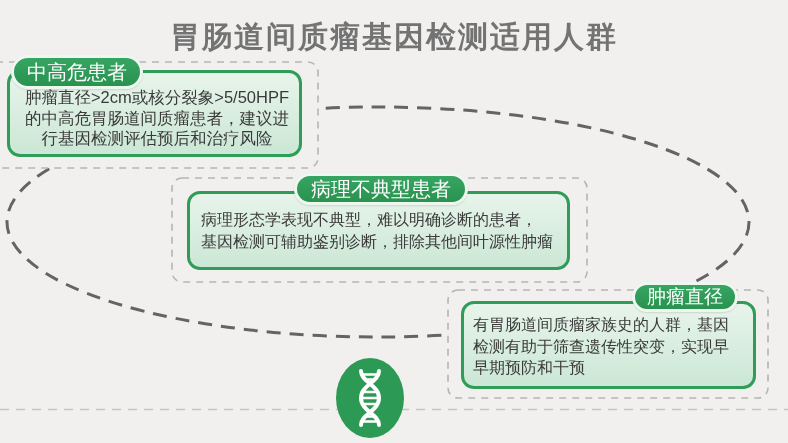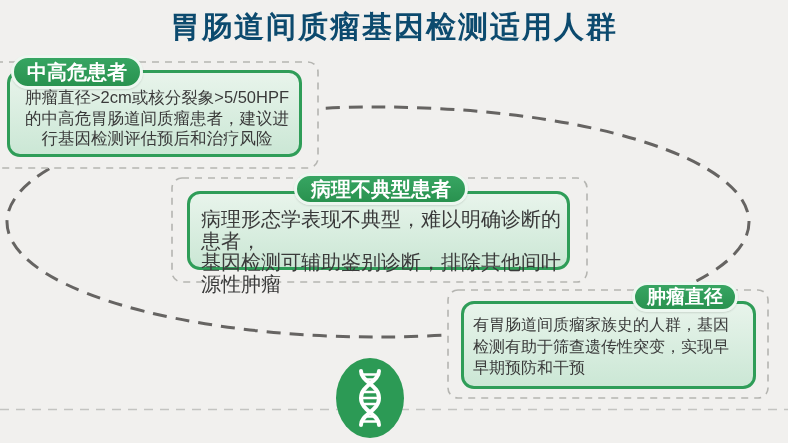--- a/index.html
+++ b/index.html
@@ -5,24 +5,24 @@
   html,body{margin:0;padding:0;}
   #canvas{
     position:relative;
     width:788px;height:443px;
     background:#f1f0ee;
     overflow:hidden;
     font-family:"Liberation Sans","DejaVu Sans",sans-serif;
   }
   
   #title{
-    position:absolute;left:0;top:7px;width:788px;
+    position:absolute;left:0;top:17px;width:788px;
     text-align:center;
     font-size:30px;font-weight:800;letter-spacing:2px;
-    color:#0c4a6e;
+    color:#737373;
   }
   
   #bg-svg{position:absolute;left:0;top:0;width:788px;height:443px;}
   
   .card{
     position:absolute;
     box-sizing:border-box;
     border:3px solid #2f9d58;
     border-radius:13px;
     background:linear-gradient(180deg,#e8f4eb 0%,#d8eddf 55%,#cbe7d5 100%);
@@ -31,35 +31,35 @@
   #card-2{left:187px;top:191px;width:383px;height:79px;}
   #card-3{left:461px;top:301px;width:295px;height:88px;}
   
   .pill{
     position:absolute;
     display:flex;align-items:center;justify-content:center;
     box-sizing:border-box;
     background:linear-gradient(180deg,#37a562 0%,#29924f 100%);
     border:3px solid #edf7f0;
     border-radius:999px;
-    color:#ffffff;font-weight:700;
+    color:#ffffff;font-weight:400;
     white-space:nowrap;
     box-shadow:0 1px 2px rgba(0,0,0,0.12);
   }
   #pill-1{left:11px;top:55px;height:34px;padding:0 13px;font-size:20px;}
   #pill-2{left:294px;top:173px;height:32px;padding:0 14px;font-size:20px;}
   #pill-3{left:632px;top:282px;height:30px;padding:0 12px;font-size:19px;}
   
   .body-text{
     position:absolute;
     white-space:pre-line;
     color:#3a3a3a;
   }
   #body-1{left:20px;top:87px;width:274px;font-size:16.5px;line-height:20.5px;text-align:center;}
-  #body-2{left:201px;top:209px;width:366px;font-size:20px;line-height:21.5px;}
+  #body-2{left:201px;top:209px;width:366px;font-size:16px;line-height:21.5px;}
   #body-3{left:473px;top:316px;width:276px;font-size:16px;line-height:21.5px;font-family:Liberation Mono, monospace;}
   
   #dna-badge{position:absolute;left:334px;top:356px;width:72px;height:84px;}
 </style>
 </head>
 <body>
 
 <div id="canvas">
 
   <div id="title">胃肠道间质瘤基因检测适用人群</div>

